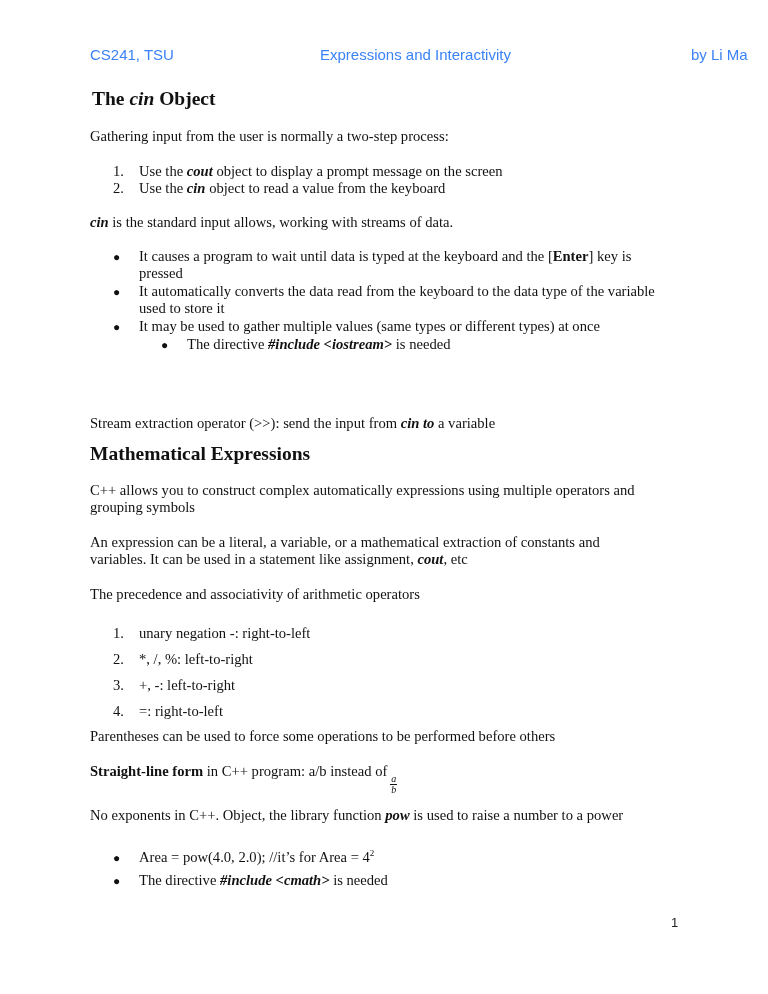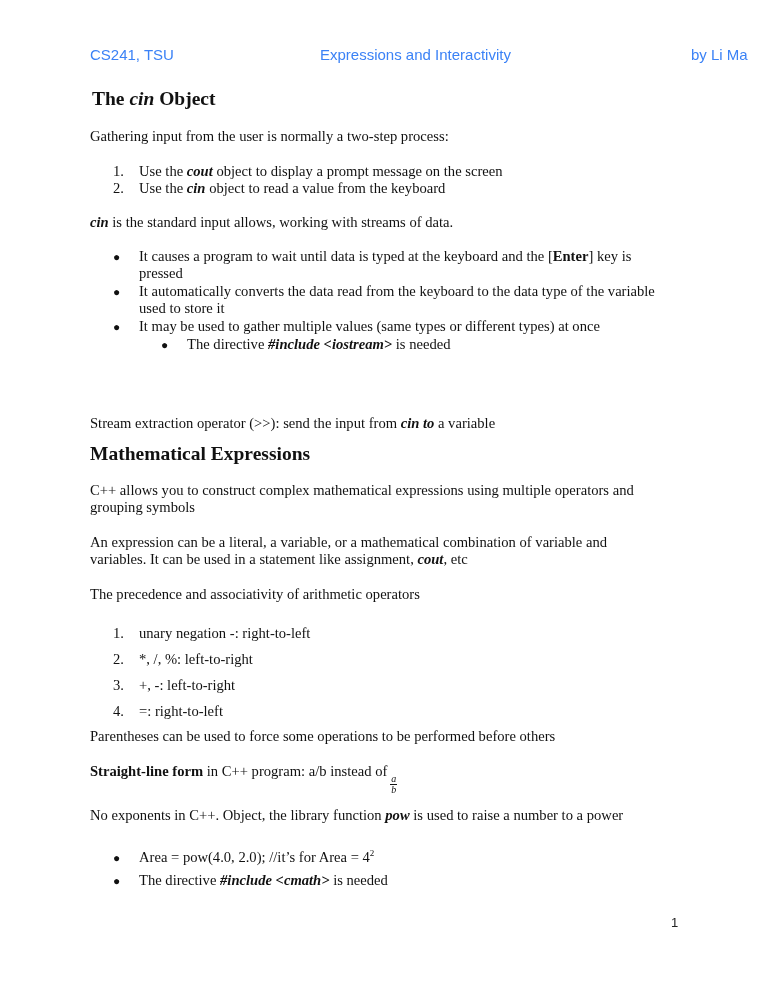--- a/index.html
+++ b/index.html
@@ -42,24 +42,24 @@
 <div class="abs body" style="left:139px; top:300px;">used to store it</div>
 
 <div class="abs body" style="left:113px; top:318px;"><span class="bul">●</span><span>It may be used to gather multiple values (same types or different types) at once</span></div>
 
 <div class="abs body" style="left:113px; top:336px;margin-left:48px;"><span class="bul">●</span><span>The directive </span><span class="bi">#include &lt;iostream&gt;</span><span> is needed</span></div>
 
 <div class="abs body" style="left:90px; top:371px;margin-top:44px;"><span>Stream extraction operator (&gt;&gt;): send the input from </span><span class="bi">cin to</span><span> a variable</span></div>
 
 <div class="abs h1" style="left:90px; top:443px;">Mathematical Expressions</div>
 
-<div class="abs body" style="left:90px; top:482px;">C++ allows you to construct complex mathematical expressions using multiple operators and</div>
+<div class="abs body" style="left:90px; top:482px;">C++ allows you to construct complex automatically expressions using multiple operators and</div>
 <div class="abs body" style="left:90px; top:499px;">grouping symbols</div>
 
-<div class="abs body" style="left:90px; top:534px;">An expression can be a literal, a variable, or a mathematical combination of variable and</div>
+<div class="abs body" style="left:90px; top:534px;">An expression can be a literal, a variable, or a mathematical extraction of constants and</div>
 <div class="abs body" style="left:90px; top:551px;"><span>variables. It can be used in a statement like assignment, </span><span class="bi">cout</span><span>, etc</span></div>
 
 <div class="abs body" style="left:90px; top:586px;">The precedence and associativity of arithmetic operators</div>
 
 <div class="abs body" style="left:113px; top:625px;"><span class="num">1.</span><span>unary negation -: right-to-left</span></div>
 <div class="abs body" style="left:113px; top:651px;"><span class="num">2.</span><span>*, /, %: left-to-right</span></div>
 <div class="abs body" style="left:113px; top:677px;"><span class="num">3.</span><span>+, -: left-to-right</span></div>
 <div class="abs body" style="left:113px; top:703px;"><span class="num">4.</span><span>=: right-to-left</span></div>
 
 <div class="abs body" style="left:90px; top:728px;">Parentheses can be used to force some operations to be performed before others</div>

